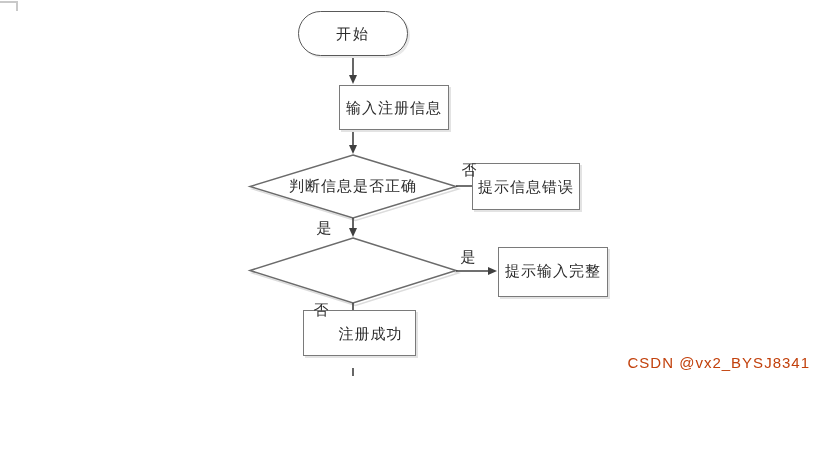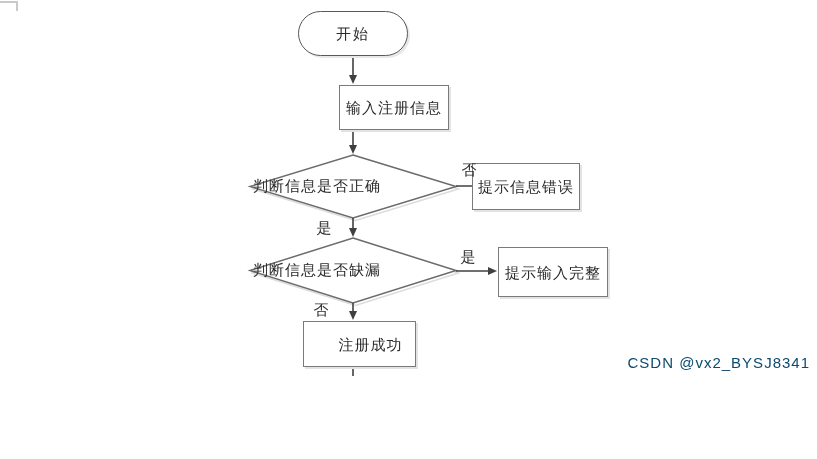--- a/index.html
+++ b/index.html
@@ -43,40 +43,41 @@
   .terminator {
     border: 1.5px solid #595959;
     border-radius: 23px;
     box-shadow: 2px 2px 0 #e8e8e8;
     letter-spacing: 2px;
   }
   .diamond-label {
     position: absolute;
     display: flex;
     align-items: center;
+    justify-content: center;
     font-size: 15px;
     letter-spacing: 1px;
     text-align: center;
   }
   .edge-label {
     position: absolute;
     width: 20px;
     height: 18px;
     font-size: 15px;
     line-height: 18px;
     text-align: center;
   }
-  .two-line span { display: block; }
+  .two-line span { display: block; font-family: Liberation Mono, monospace; }
   .watermark {
     position: absolute;
     right: 7px;
     bottom: 5px;
     font-size: 15px;
     letter-spacing: 1px;
-    color: #0c4a6e;
+    color: #c2410c;
   }
 </style>
 </head>
 <body>
 
 <div class="canvas">
 
   <div class="corner-mark"></div>
 
   <svg class="connectors" width="817" height="459" viewBox="0 0 817 459">
@@ -132,31 +133,28 @@
   </div>
 
   <div class="diamond-label" style="left:253px; top:156px; width:200px; height:61px;">
     <span>判断信息是否正确</span>
   </div>
 
   <div class="node process" style="left:472px; top:163px; width:108px; height:47px;">
     <span>提示信息错误</span>
   </div>
 
-  <div class="diamond-label" style="left:253px; top:240px; width:200px; height:61px;">
-    <span>判断信息是否缺漏</span>
-  </div>
 
   <div class="node process two-line" style="left:498px; top:247px; width:110px; height:50px;">
     <div>
       <span>提示输入完整</span>
     </div>
   </div>
 
-  <div class="node process" style="left:303px; top:321px; width:113px; height:46px;padding-left:22px;">
+  <div class="node process" style="left:303px; top:310px; width:113px; height:46px;padding-left:22px;">
     <span>注册成功</span>
   </div>
 
   <div class="node terminator" style="left:305px; top:408px; width:105px; height:45px;">
     <span>结束</span>
   </div>
 
   <div class="edge-label" style="left:459px; top:161px;">否</div>
   <div class="edge-label" style="left:314px; top:219px;">是</div>
   <div class="edge-label" style="left:458px; top:248px;">是</div>

